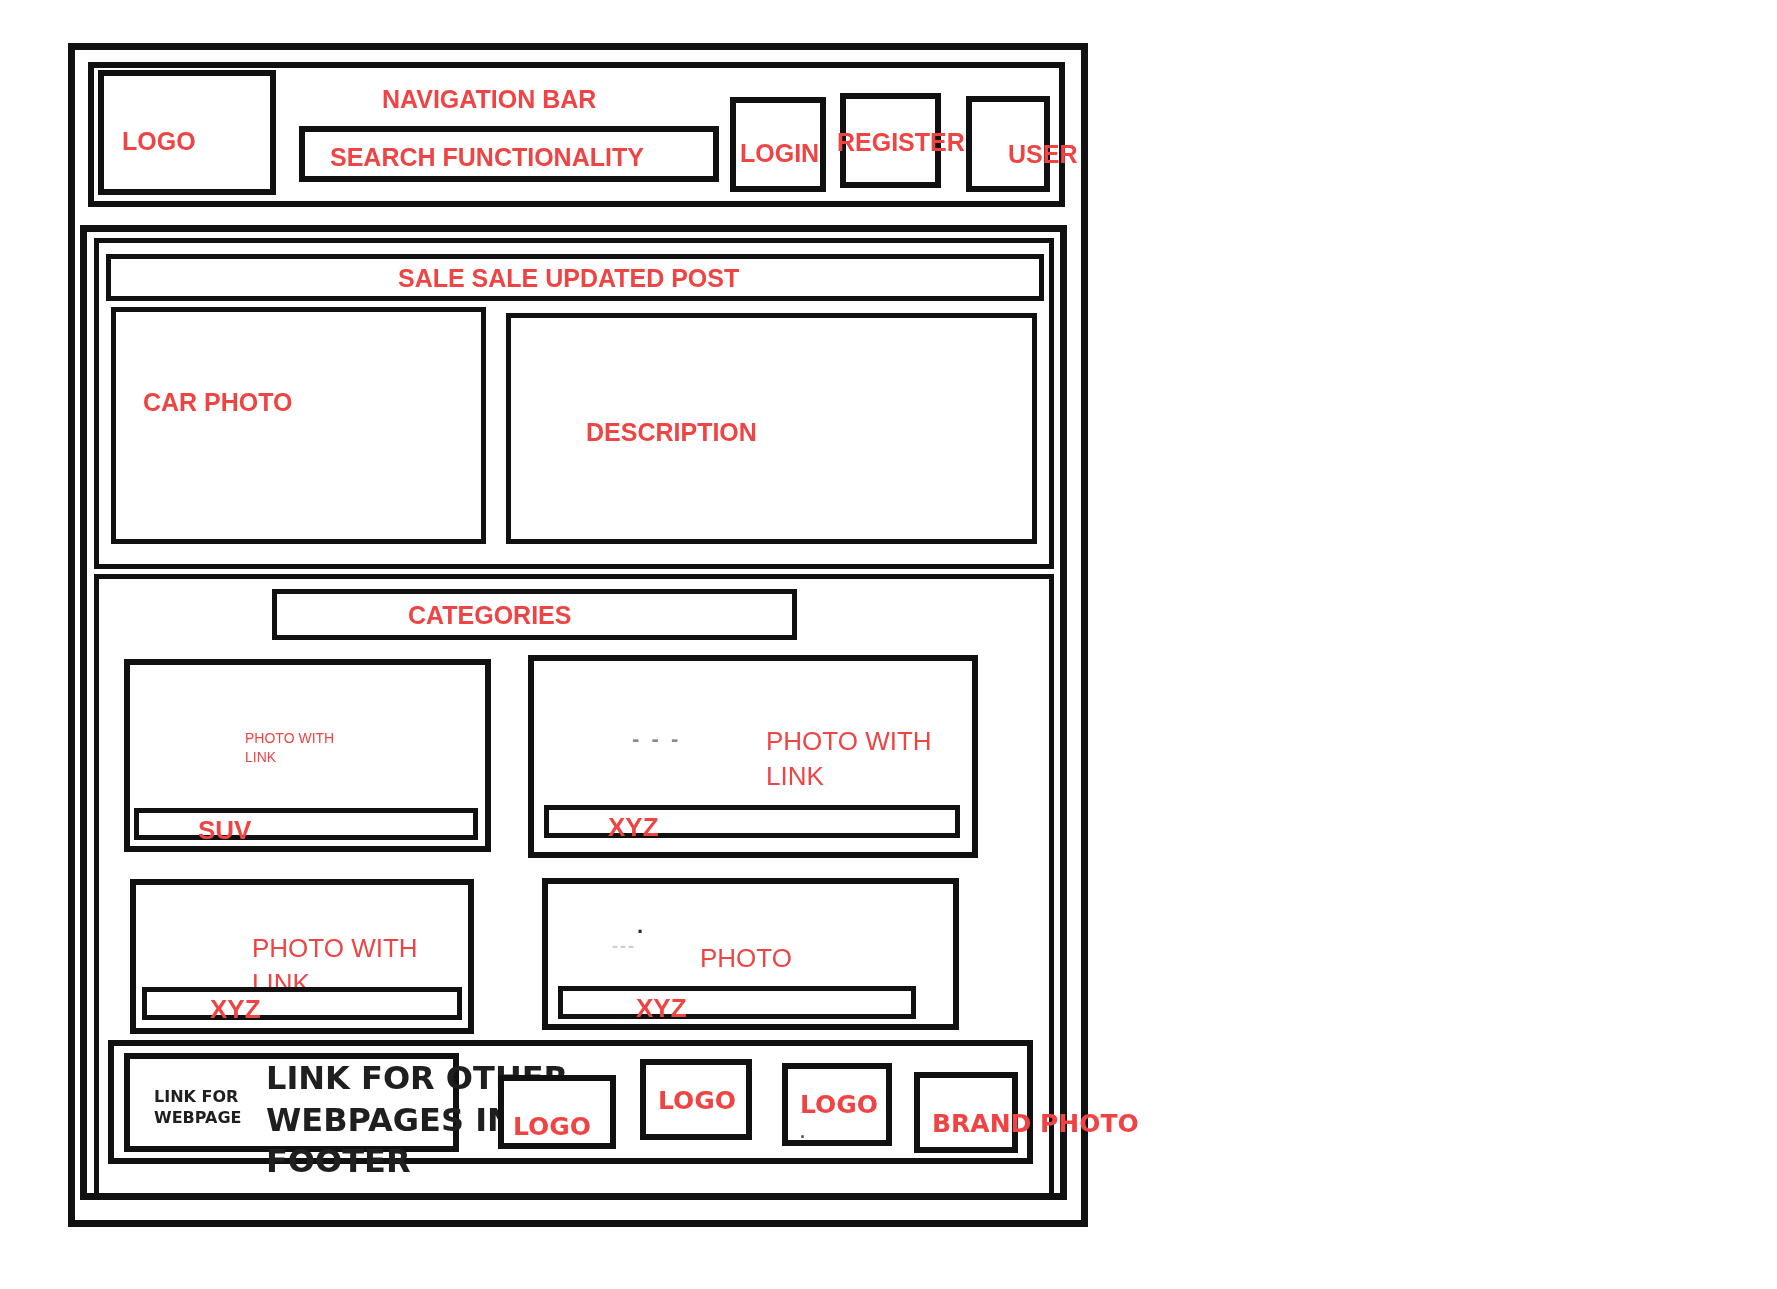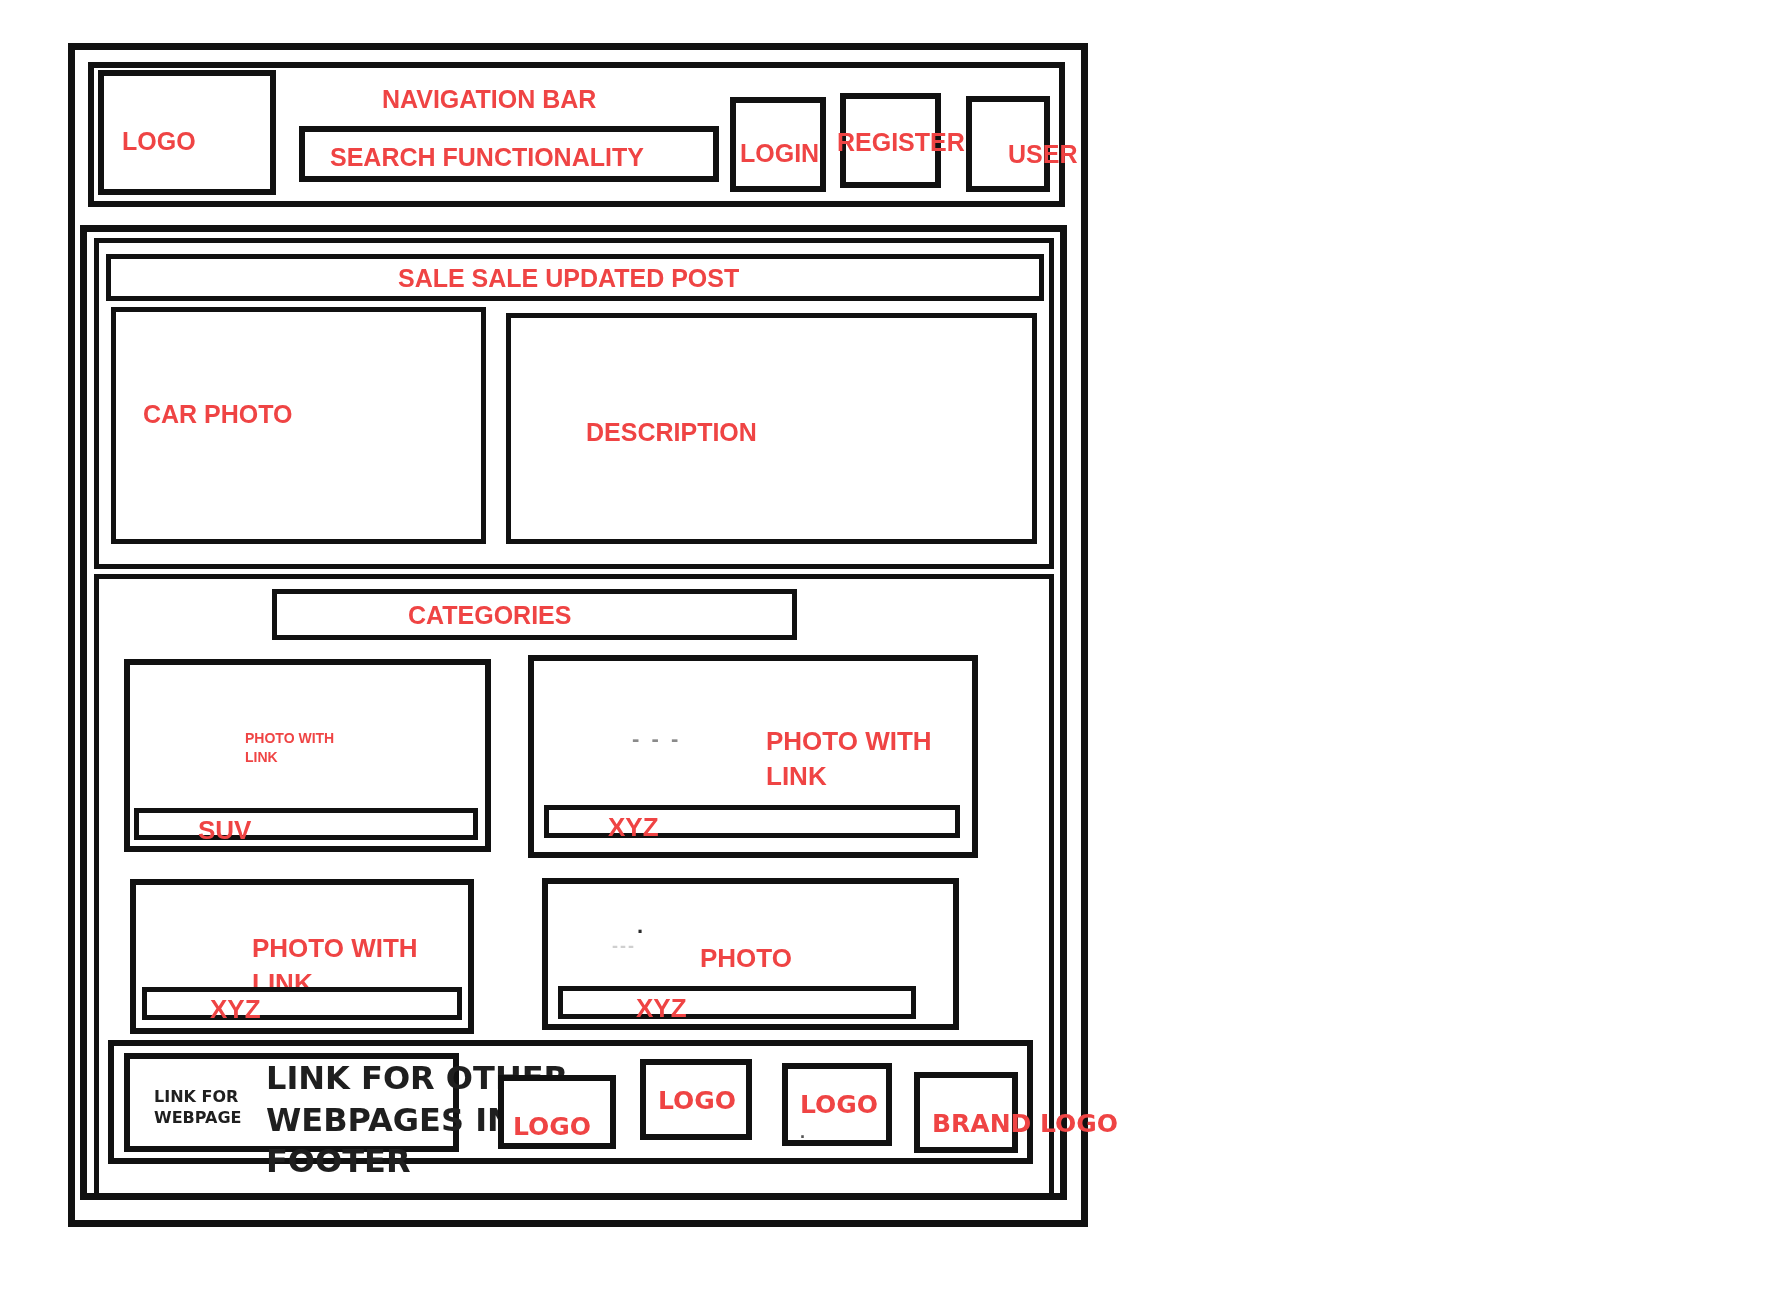--- a/index.html
+++ b/index.html
@@ -100,21 +100,21 @@
     width: 938px; height: 47px;
     border-width: 5px;
   }
   #post-title-label { left: 398px; top: 264px; font-size: 25px; }
 
   #car-photo-box {
     left: 111px; top: 307px;
     width: 375px; height: 237px;
     border-width: 5px;
   }
-  #car-photo-label { left: 143px; top: 400px; font-size: 25px; }
+  #car-photo-label { left: 143px; top: 388px; font-size: 25px; }
 
   #description-box {
     left: 506px; top: 313px;
     width: 531px; height: 231px;
     border-width: 5px;
   }
   #description-label { left: 570px; top: 418px; font-size: 25px; margin-left: 16px; }
 
   
   #categories-section {
@@ -126,21 +126,21 @@
     left: 272px; top: 589px;
     width: 525px; height: 51px;
     border-width: 5px;
   }
   #categories-title-label { left: 408px; top: 601px; font-size: 25px; }
 
   
   .cat-card { border-width: 6px; }
   .cat-bar  { border-width: 5px; }
   .cat-body-label {
-    font-weight: bold;
+    font-weight: normal;
     line-height: 1.35;
     white-space: pre-line;
   }
 
   #cat-card-1 { left: 124px; top: 659px; width: 367px; height: 193px; }
   #cat-body-1 { left: 245px; top: 729px; font-size: 14px; }
   #cat-bar-1  { left: 134px; top: 808px; width: 344px; height: 32px; }
   #cat-bar-label-1 { left: 198px; top: 815px; font-size: 26px; }
 
   #cat-card-2 { left: 528px; top: 655px; width: 450px; height: 203px; }
@@ -276,13 +276,13 @@
 <div class="lbl" id="footer-logo-1-label">LOGO</div>
 
 <div class="box" id="footer-logo-2"></div>
 <div class="lbl" id="footer-logo-2-label">LOGO</div>
 
 <div class="box" id="footer-logo-3"></div>
 <div class="lbl" id="footer-logo-3-label">LOGO</div>
 <div class="lbl" id="footer-logo-3-dot">.</div>
 
 <div class="box" id="footer-brand-box"></div>
-<div class="lbl" id="footer-brand-label">BRAND LOGO</div>
+<div class="lbl" id="footer-brand-label">BRAND PHOTO</div>
 
 </body></html>

